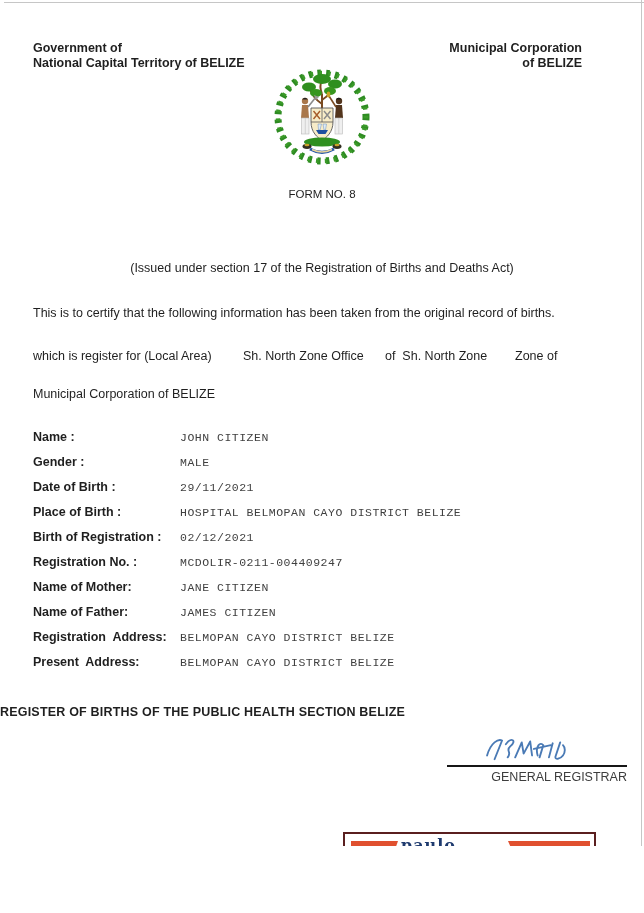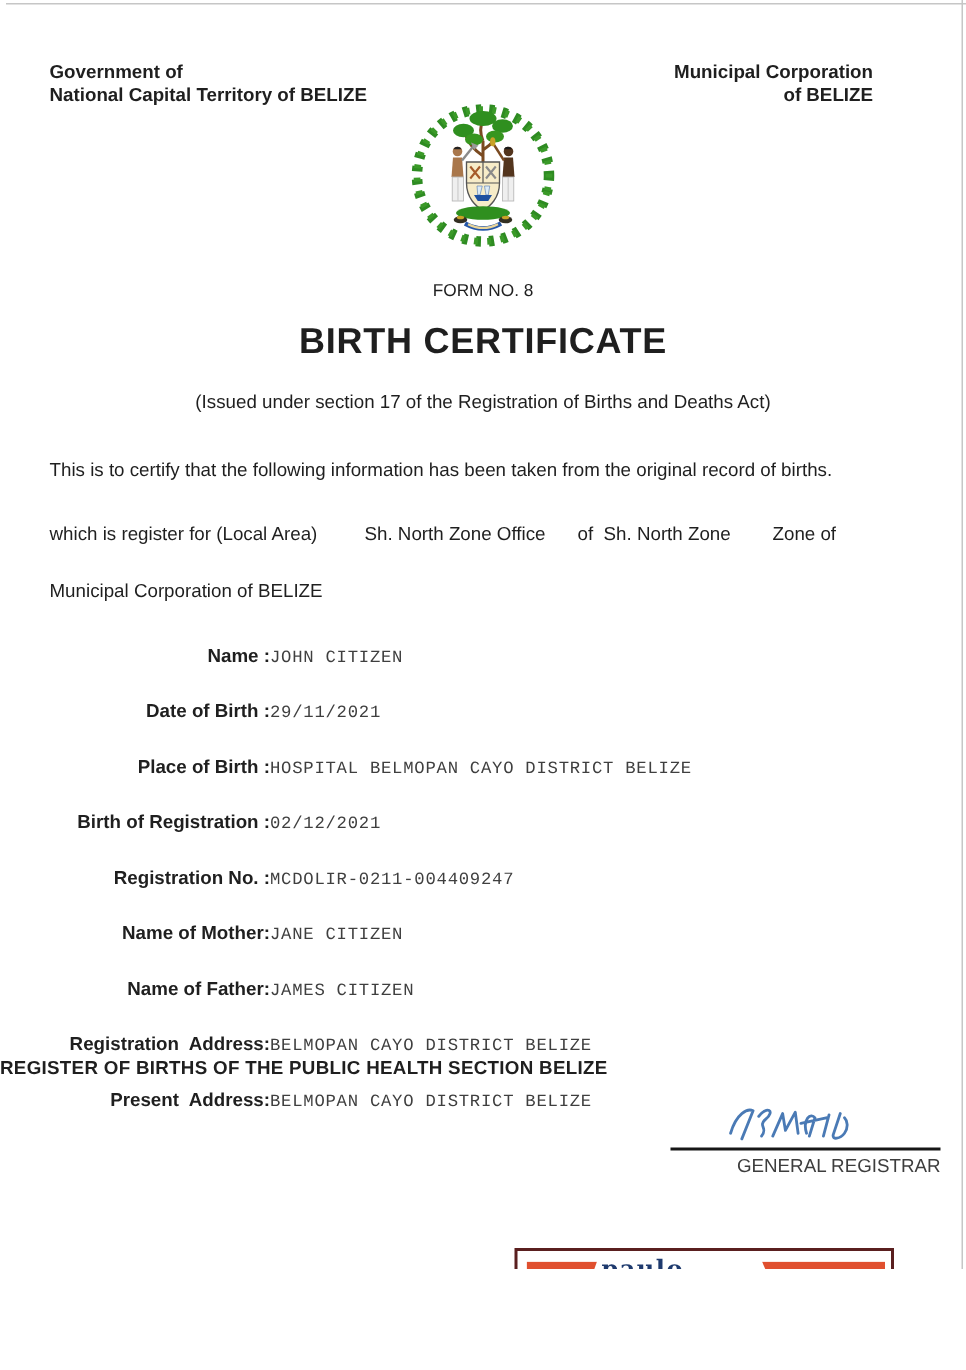--- a/index.html
+++ b/index.html
@@ -23,21 +23,21 @@
   .form-no{position:absolute;left:0;right:0;top:188px;text-align:center;font-size:11.5px;}
   .title{position:absolute;left:0;right:0;top:214px;text-align:center;font-size:24px;font-weight:bold;letter-spacing:.5px;}
   .subtitle{position:absolute;left:0;right:0;top:261px;text-align:center;font-size:12.5px;}
 
   .certify{position:absolute;left:33px;top:306px;font-size:12.5px;}
   .regline{position:absolute;left:0;top:349px;width:644px;font-size:12.5px;white-space:pre;}
   .regline span{position:absolute;top:0;}
   .rp1{left:33px;} .rp2{left:243px;} .rp3{left:385px;} .rp4{left:515px;}
   .regline2{position:absolute;left:33px;top:387px;font-size:12.5px;}
 
-  .fields{position:absolute;left:33px;top:430px;display:flex;flex-direction:column;gap:23px;text-align:right;}
+  .fields{position:absolute;left:33px;top:430px;display:flex;flex-direction:column;gap:11px;}
   .frow{display:flex;align-items:baseline;height:14px;}
   .flabel{width:147px;font-size:12.5px;font-weight:bold;white-space:pre;flex:none;}
   .fvalue{font-family:Liberation Mono, monospace;font-size:11.5px;letter-spacing:.5px;color:var(--value_gray,#3f3f3f);white-space:pre;}
 
   .register-title{position:absolute;left:0;right:0;top:705px;font-size:12.5px;font-weight:bold;letter-spacing:.2px;}
 
   .sig-svg{position:absolute;left:478px;top:733px;width:110px;height:30px;}
   .sig-line{position:absolute;left:447px;top:765px;width:180px;border-top:2px solid #161616;}
   .sig-caption{position:absolute;left:447px;top:770px;width:180px;text-align:right;font-size:12.5px;color:#3d3d3d;}
 
@@ -107,36 +107,39 @@
     <ellipse cx="50" cy="76" rx="18" ry="4.5" fill="#2f8f1f"></ellipse>
     <ellipse cx="35" cy="80.5" rx="4.5" ry="2.4" fill="#332f22"></ellipse>
     <ellipse cx="65" cy="80.5" rx="4.5" ry="2.4" fill="#332f22"></ellipse>
     <ellipse cx="35" cy="79" rx="2.5" ry="1.2" fill="#c9a227"></ellipse>
     <ellipse cx="65" cy="79" rx="2.5" ry="1.2" fill="#c9a227"></ellipse>
     <path d="M38,83 c8,4.5 16,4.5 24,0" stroke="#2456a8" stroke-width="3" fill="none"></path>
     <path d="M40,83.5 c7,3.5 13,3.5 20,0" stroke="#e8d49a" stroke-width="1.4" fill="none"></path>
   </svg>
 
   <div class="form-no">FORM NO. 8</div>
-  <div class="title">BIRTH CERTIFICATE</div>
   <div class="subtitle">(Issued under section 17 of the Registration of Births and Deaths Act)</div>
 
   <div class="certify">This is to certify that the following information has been taken from the original record of births.</div>
   <div class="regline">
     <span class="rp1">which is register for (Local Area)</span>
     <span class="rp2">Sh. North Zone Office</span>
     <span class="rp3">of  Sh. North Zone</span>
     <span class="rp4">Zone of</span>
   </div>
   <div class="regline2">Municipal Corporation of BELIZE</div>
 
   <div class="fields">
     <div class="frow">
       <span class="flabel">Name :</span>
       <span class="fvalue">JOHN CITIZEN</span>
+    </div>
+    <div class="frow">
+      <span class="flabel">Gender :</span>
+      <span class="fvalue">MALE</span>
     </div>
     <div class="frow">
       <span class="flabel">Date of Birth :</span>
       <span class="fvalue">29/11/2021</span>
     </div>
     <div class="frow">
       <span class="flabel">Place of Birth :</span>
       <span class="fvalue">HOSPITAL BELMOPAN CAYO DISTRICT BELIZE</span>
     </div>
     <div class="frow">

